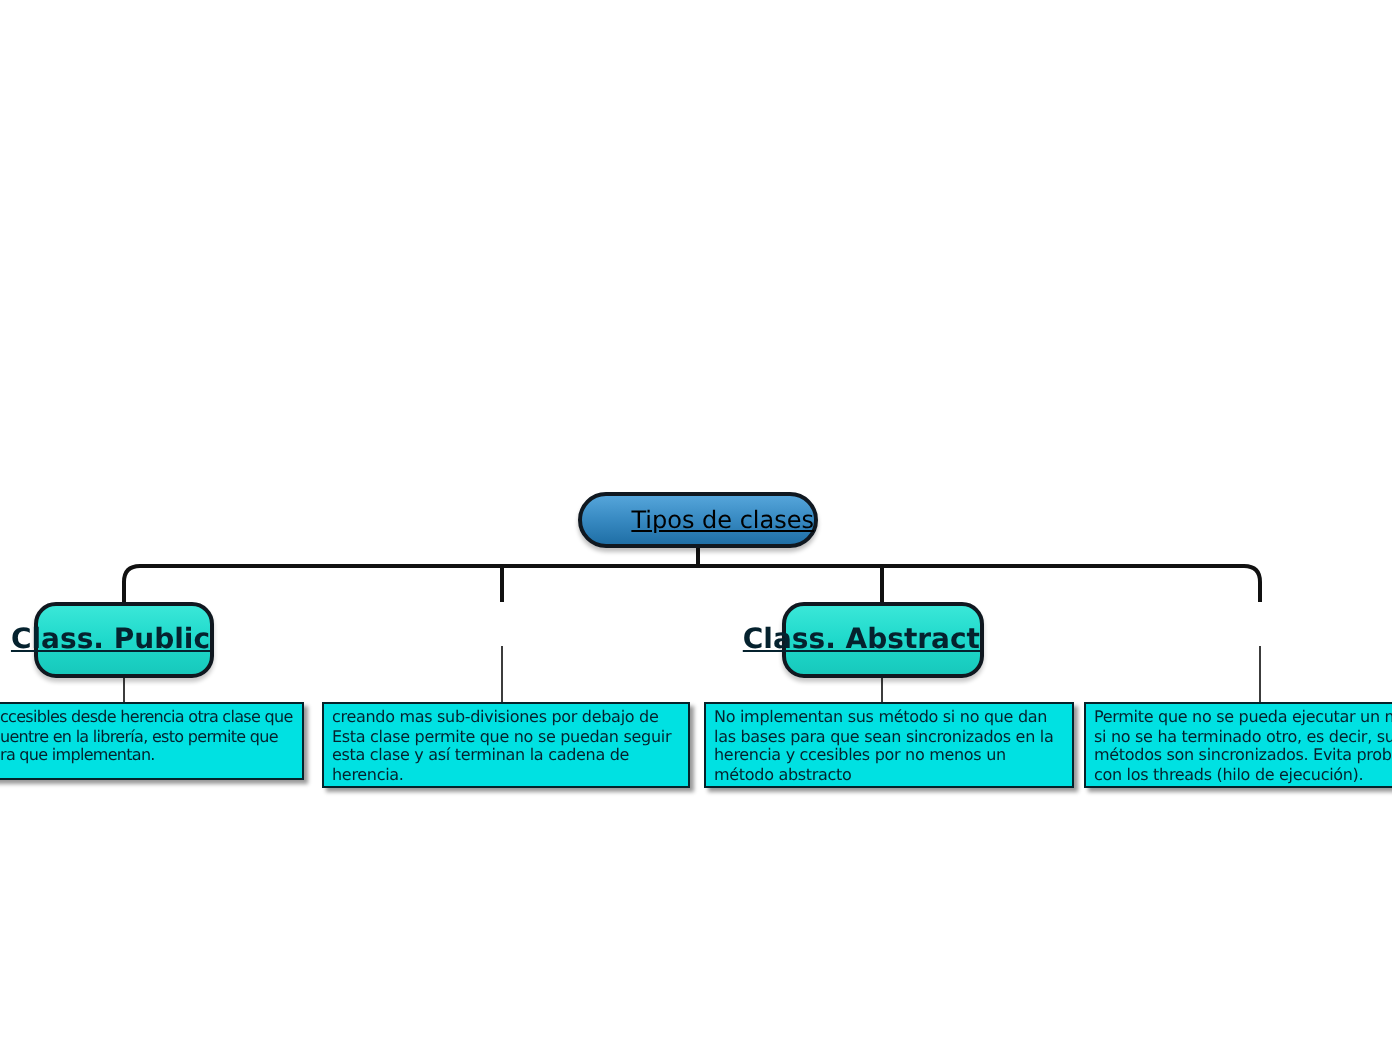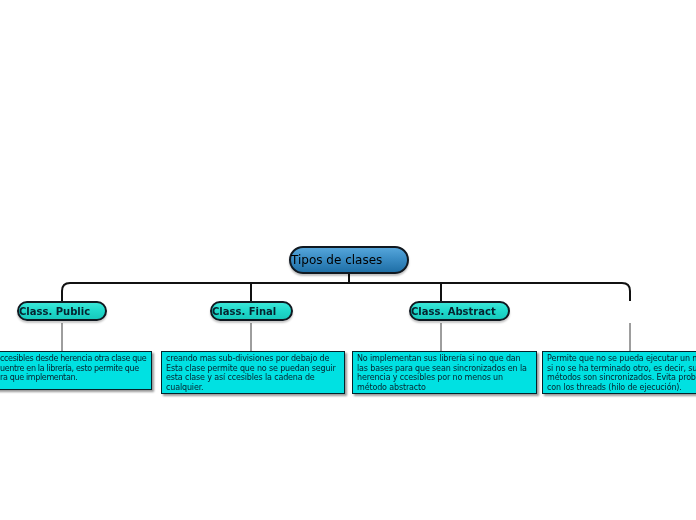--- a/index.html
+++ b/index.html
@@ -15,45 +15,46 @@
     position: absolute;
     left: 0; top: 0;
     width: 696px; height: 520px;
     pointer-events: none;
   }
   .node {
     position: absolute;
     box-sizing: border-box;
     display: flex;
     align-items: center;
-    justify-content: flex-start;
+    justify-content: flex-end;
     border: 2px solid #101820;
     color: #000000;
     white-space: nowrap;
+    text-decoration: underline;
   }
   .root-node {
     left: 289px; top: 246px;
     width: 120px; height: 28px;
     border-radius: 14px;
     background: linear-gradient(to bottom, #55a5da 0%, #3a8cc4 45%, #1f6fa6 100%);
     font-size: 12px;
     box-shadow: 0 2px 2px rgba(0,0,0,0.25);
   }
   .child-node {
-    top: 301px; height: 20px;
+    top: 301px; height: 38px;
     border-radius: 11px;
     background: linear-gradient(to bottom, #3ae7d8 0%, #1fd9cb 50%, #17c9bc 100%);
-    font-size: 10px;
+    font-size: 14px;
     font-weight: bold;
     color: #05222e;
     box-shadow: 0 2px 2px rgba(0,0,0,0.22);
   }
   .node-public        { left: 17px;  width: 90px;  }
   .node-final         { left: 210px; width: 83px;  }
-  .node-abstract      { left: 409px; width: 101px; }
+  .node-abstract      { left: 391px; width: 101px; }
   .node-synchronizable{ left: 566px; width: 127px; }
   .note-box {
     position: absolute;
     top: 351px;
     box-sizing: border-box;
     background: #00e1e2;
     border: 1px solid #04232b;
     box-shadow: 2px 2px 2px rgba(0,0,0,0.4);
     color: #05222e;
     font-size: 8px;
@@ -82,42 +83,39 @@
     <path d="M62 323 V351 M251 323 V351 M441 323 V351 M630 323 V351" fill="none" stroke="#3c3c3c" stroke-width="1"></path>
   </svg>
 
   <div class="node root-node">
     <span>Tipos de clases</span>
   </div>
 
   <div class="node child-node node-public">
     <span>Class. Public</span>
   </div>
-  <div class="node child-node node-final">
-    <span>Class. Final</span>
-  </div>
   <div class="node child-node node-abstract">
     <span>Class. Abstract</span>
   </div>
 
   <div class="note-box note-public">
     <div class="line">ccesibles desde herencia otra clase que</div>
     <div class="line">uentre en la librería, esto permite que</div>
     <div class="line">ra que implementan.</div>
   </div>
 
   <div class="note-box note-final">
     <div class="line">creando mas sub-divisiones por debajo de</div>
     <div class="line">Esta clase permite que no se puedan seguir</div>
-    <div class="line">esta clase y así ccesibles la cadena de</div>
-    <div class="line">cualquier.</div>
+    <div class="line">esta clase y así terminan la cadena de</div>
+    <div class="line">herencia.</div>
   </div>
 
   <div class="note-box note-abstract">
-    <div class="line">No implementan sus librería si no que dan</div>
+    <div class="line">No implementan sus método si no que dan</div>
     <div class="line">las bases para que sean sincronizados en la</div>
     <div class="line">herencia y ccesibles por no menos un</div>
     <div class="line">método abstracto</div>
   </div>
 
   <div class="note-box note-synchronizable">
     <div class="line">Permite que no se pueda ejecutar un mé</div>
     <div class="line">si no se ha terminado otro, es decir, sus</div>
     <div class="line">métodos son sincronizados. Evita proble</div>
     <div class="line">con los threads (hilo de ejecución).</div>

